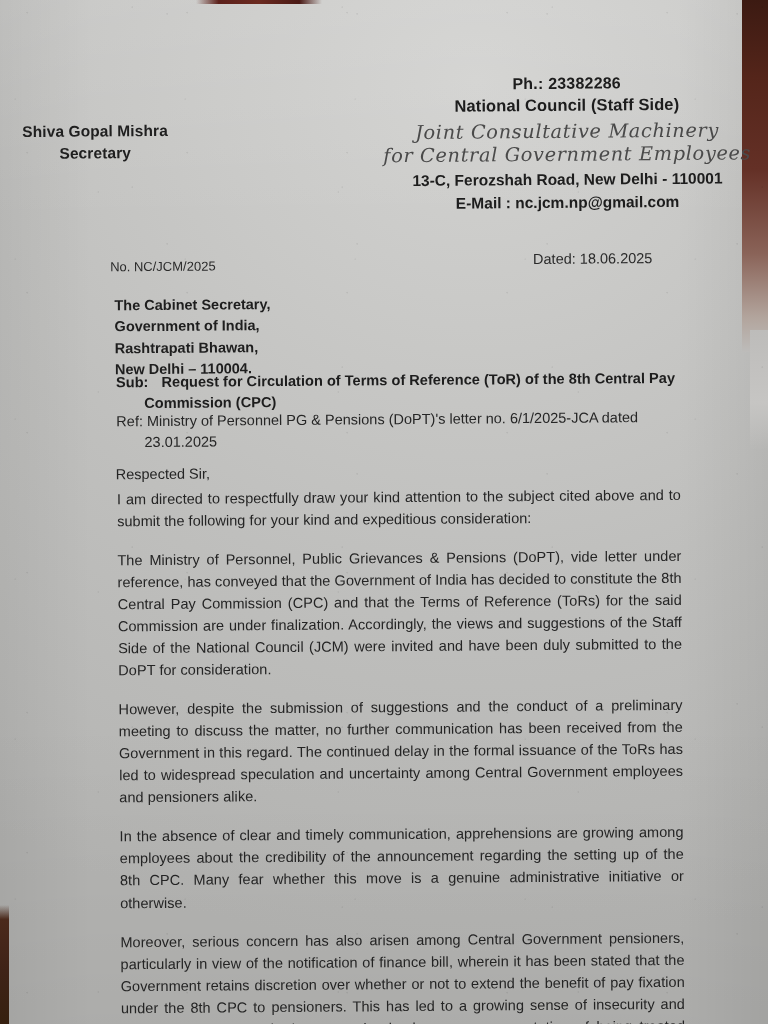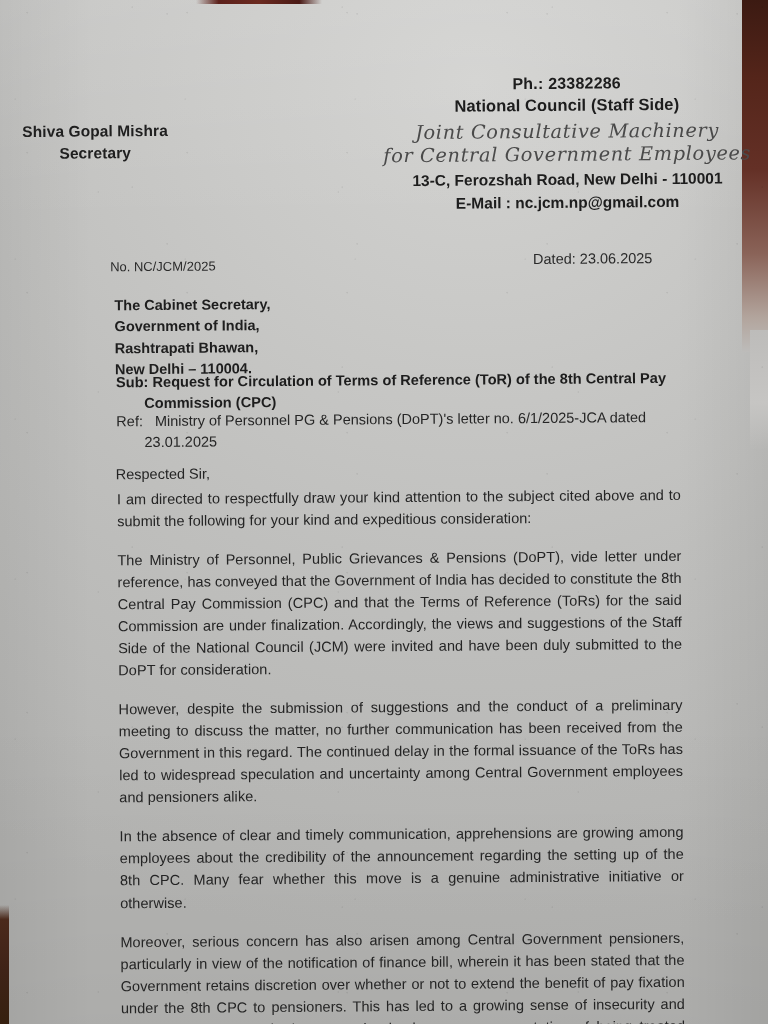--- a/index.html
+++ b/index.html
@@ -224,36 +224,36 @@
   .subject {
     position: absolute;
     left: 113px;
     top: 372px;
     width: 560px;
     font-weight: bold;
     font-size: 14.6px;
     line-height: 1.45;
     color: #1d1d1d;
   }
-  .subject .lbl { margin-right: 4px; }
+  .subject .lbl { margin-right: 13px; }
   .subject .cont {
     display: block;
     padding-left: 28px;
   }
   .refline {
     position: absolute;
     left: 113px;
     top: 411px;
     width: 562px;
     font-size: 14.5px;
     line-height: 1.46;
     color: #262626;
     text-align: justify;
   }
-  .refline .lbl { margin-right: 12px; }
+  .refline .lbl { margin-right: 4px; }
   .refline .cont {
     display: block;
     padding-left: 28px;
     text-align: left;
   }
 
   
   .salutation {
     position: absolute;
     left: 112px;
@@ -309,21 +309,21 @@
     <div class="head-right">
       <div class="head-phone">Ph.: 23382286</div>
       <div class="head-council">National Council (Staff Side)</div>
       <div class="script script-1">Joint Consultative Machinery</div>
       <div class="script script-2">for Central Government Employees</div>
       <div class="head-addr">13-C, Ferozshah Road, New Delhi - 110001</div>
       <div class="head-mail">E-Mail : nc.jcm.np@gmail.com</div>
     </div>
 
     <div class="refno">No. NC/JCM/2025</div>
-    <div class="dated">Dated: 23.06.2025</div>
+    <div class="dated">Dated: 18.06.2025</div>
 
     <div class="addressee">
       <div>The Cabinet Secretary,</div>
       <div>Government of India,</div>
       <div>Rashtrapati Bhawan,</div>
       <div>New Delhi – 110004.</div>
     </div>
 
     <div class="subject">
       <span class="lbl">Sub:</span><span>Request for Circulation of Terms of Reference (ToR) of the 8th Central Pay</span>

